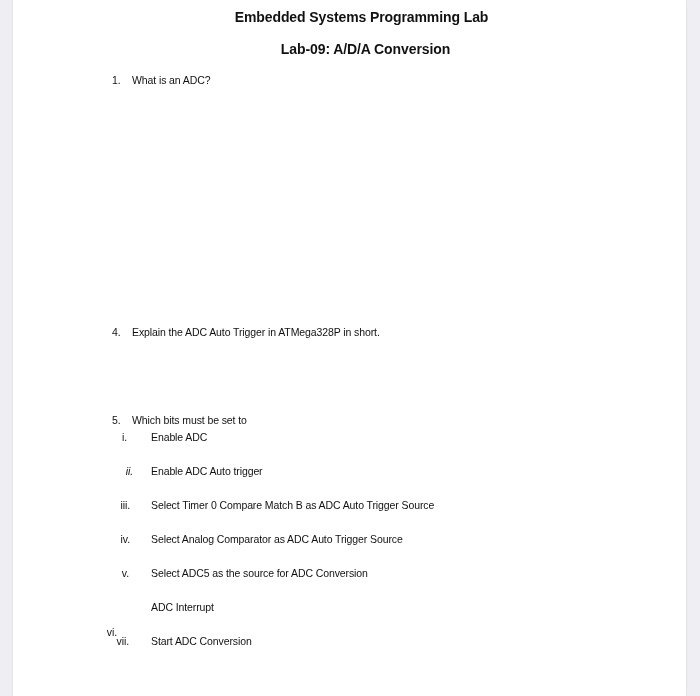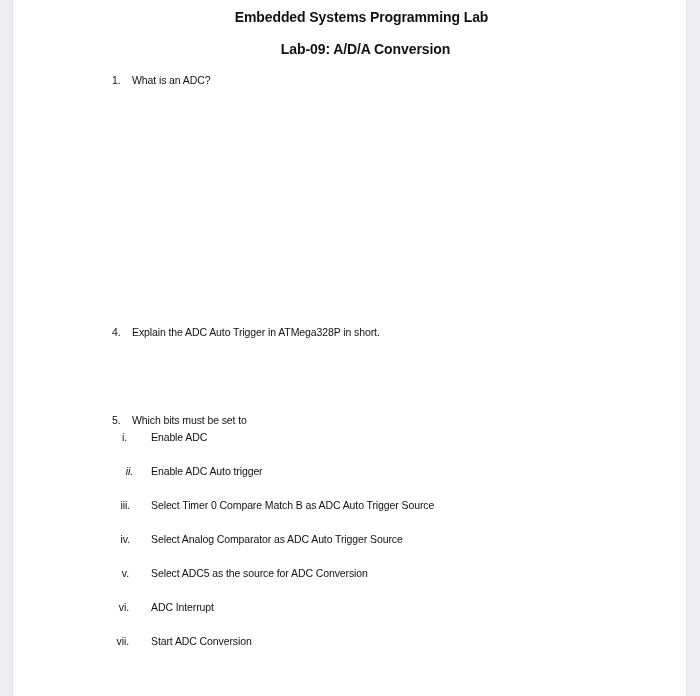--- a/index.html
+++ b/index.html
@@ -108,21 +108,21 @@
     <span class="txt">Select Analog Comparator as ADC Auto Trigger Source</span>
   </div>
   <div class="sub" style="top:567px; left:0;">
     <span class="romanbox">
         <span class="roman" style="right:6px;">v.</span>
       </span>
     <span class="txt">Select ADC5 as the source for ADC Conversion</span>
   </div>
   <div class="sub" style="top:601px; left:0;">
     <span class="romanbox">
-        <span class="roman" style="right:6px;">vi.</span>
+        <span class="roman" style="right:18px;margin-top:25px;">vi.</span>
       </span>
     <span class="txt">ADC Interrupt</span>
   </div>
   <div class="sub" style="top:635px; left:0;">
     <span class="romanbox">
         <span class="roman" style="right:6px;">vii.</span>
       </span>
     <span class="txt">Start ADC Conversion</span>
   </div>
 </div>

